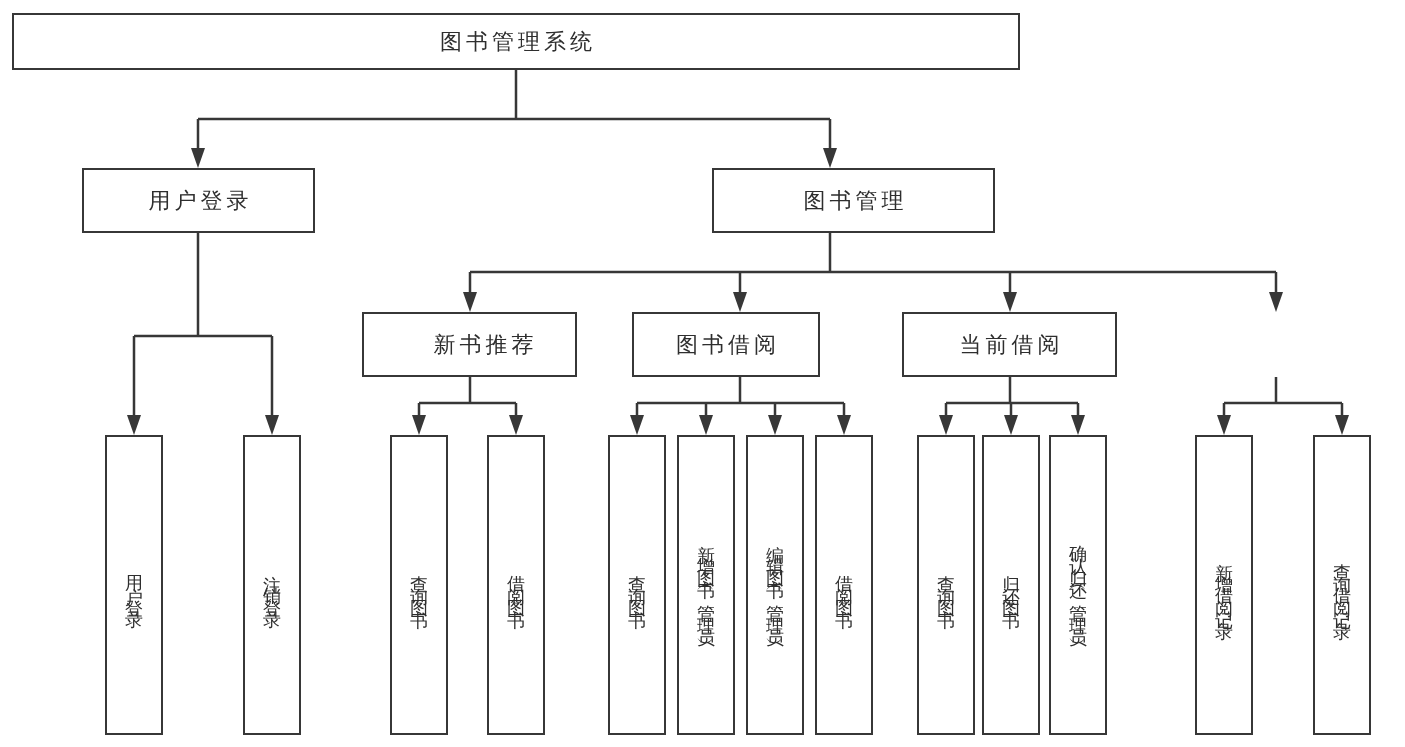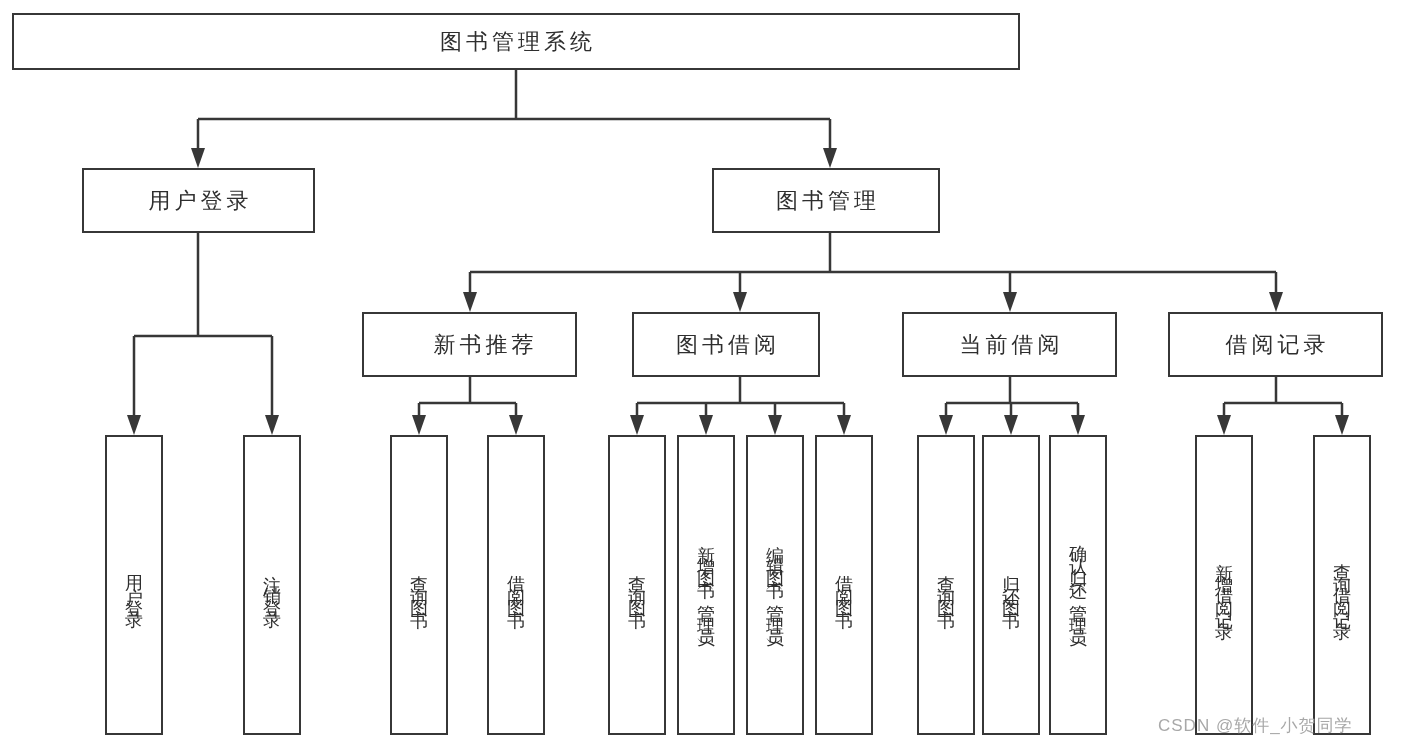--- a/index.html
+++ b/index.html
@@ -91,40 +91,38 @@
       <polygon points="1004,415 1018,415 1011,435"></polygon>
       <polygon points="1071,415 1085,415 1078,435"></polygon>
       <polygon points="1217,415 1231,415 1224,435"></polygon>
       <polygon points="1335,415 1349,415 1342,435"></polygon>
     </g>
   </svg>
 
   <div class="node h-node" style="left:12px; top:13px; width:1008px; height:57px;">图书管理系统</div>
 
   <div class="node h-node" style="left:82px; top:168px; width:233px; height:65px;">用户登录</div>
-  <div class="node h-node" style="left:712px; top:168px; width:228px; height:65px;">图书管理</div>
+  <div class="node h-node" style="left:712px; top:168px; width:283px; height:65px;">图书管理</div>
 
   <div class="node h-node" style="left:362px; top:312px; width:215px; height:65px;padding-left:28px;">新书推荐</div>
   <div class="node h-node" style="left:632px; top:312px; width:188px; height:65px;">图书借阅</div>
   <div class="node h-node" style="left:902px; top:312px; width:215px; height:65px;">当前借阅</div>
-  <div class="node h-node" style="left:1168px; top:312px; width:215px; height:65px;">借阅记录</div>
 
   <div class="node v-node" style="left:105px; top:435px; width:58px; height:300px;">用户登录</div>
   <div class="node v-node" style="left:243px; top:435px; width:58px; height:300px;">注销登录</div>
 
   <div class="node v-node" style="left:390px; top:435px; width:58px; height:300px;">查询图书</div>
   <div class="node v-node" style="left:487px; top:435px; width:58px; height:300px;">借阅图书</div>
 
   <div class="node v-node" style="left:608px; top:435px; width:58px; height:300px;">查询图书</div>
   <div class="node v-node" style="left:677px; top:435px; width:58px; height:300px;">新增图书（管理员）</div>
   <div class="node v-node" style="left:746px; top:435px; width:58px; height:300px;">编辑图书（管理员）</div>
   <div class="node v-node" style="left:815px; top:435px; width:58px; height:300px;">借阅图书</div>
 
   <div class="node v-node" style="left:917px; top:435px; width:58px; height:300px;">查询图书</div>
   <div class="node v-node" style="left:982px; top:435px; width:58px; height:300px;">归还图书</div>
   <div class="node v-node" style="left:1049px; top:435px; width:58px; height:300px;">确认归还（管理员）</div>
 
   <div class="node v-node" style="left:1195px; top:435px; width:58px; height:300px;">新增借阅记录</div>
   <div class="node v-node" style="left:1313px; top:435px; width:58px; height:300px;">查询借阅记录</div>
 
-  <div class="watermark">CSDN @软件_小贺同学</div>
 
 </div>
 
 </body></html>

